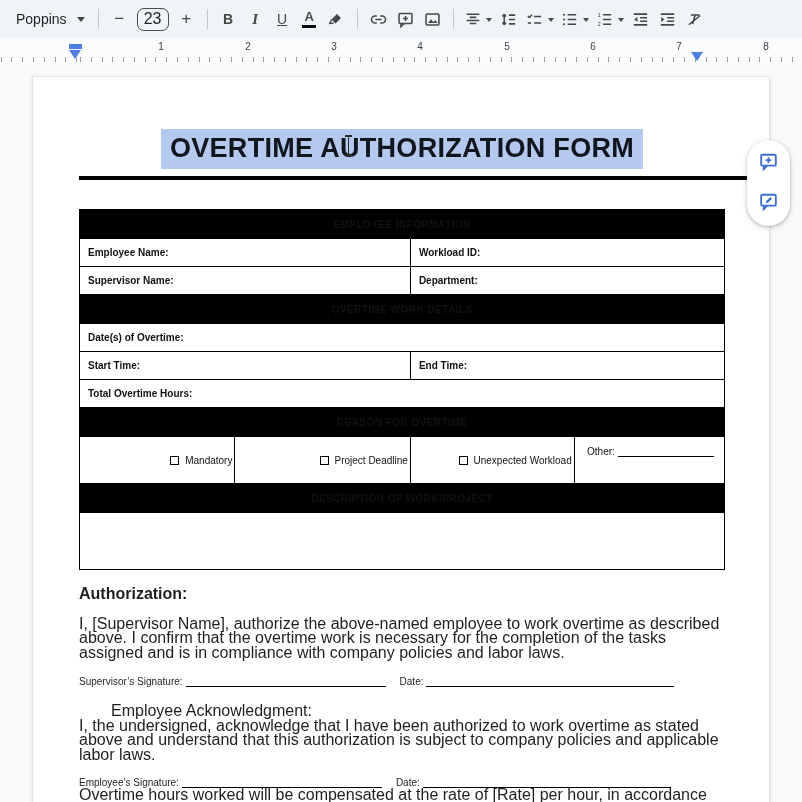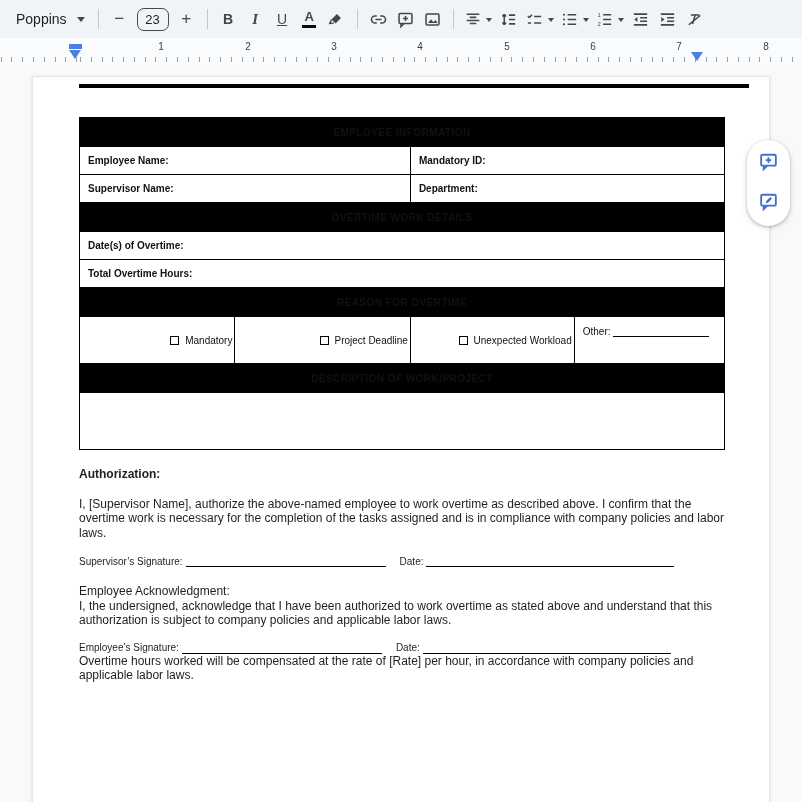--- a/index.html
+++ b/index.html
@@ -6,21 +6,21 @@
   html,body { width:802px; height:802px; overflow:hidden; font-family:"Liberation Sans",sans-serif; background:#f8f9fa; }
 
   
   .toolbar { height:38px; background:#f0f4f9; display:flex; align-items:center; padding:0 10px; }
   .tb-btn { height:26px; min-width:27px; padding:0 3px; border-radius:4px; display:flex; align-items:center; justify-content:center; color:#444746; font-size:14px; cursor:default; }
   .tb-sep { width:1px; height:20px; background:#c4c7c5; margin:0 7px; flex:none; }
   .font-name-btn { display:flex; align-items:center; padding:0 6px; height:26px; border-radius:4px; }
   .font-name { font-size:14px; color:#1f1f1f; }
   .dd-caret { width:0; height:0; border:4px solid transparent; border-top:5px solid #444746; margin-left:10px; margin-top:5px; }
   .dd-caret.sm { border-width:3.5px; border-top-width:4.5px; margin-left:4px; margin-top:4px; }
-  .size-box { width:32px; height:23px; border:1.5px solid #474b4f; border-radius:7px; font-size:13px; color:#1f1f1f; display:flex; align-items:center; justify-content:center; margin:0 4px; }
+  .size-box { width:32px; height:23px; border:1.5px solid #474b4f; border-radius:7px; font-size:16px; color:#1f1f1f; display:flex; align-items:center; justify-content:center; margin:0 4px; }
   .pm { font-size:17px; color:#444746; }
   .b-glyph { font-weight:700; font-size:14px; }
   .i-glyph { font-family:"Liberation Serif",serif; font-style:italic; font-size:15px; font-weight:600; }
   .u-glyph { text-decoration:underline; font-size:14px; }
   .a-wrap { display:flex; flex-direction:column; align-items:center; line-height:1; }
   .a-wrap .a-txt { font-size:13px; font-weight:600; }
   .a-bar { width:14px; height:3.5px; background:#0a0a0a; margin-top:1.5px; }
   .icon18 svg { display:block; }
 
   
@@ -48,34 +48,34 @@
   .ibeam .cap { position:absolute; left:1px; width:7px; height:1.6px; background:#2b2b2b; }
   .ibeam .cap.top { top:0; } .ibeam .cap.bot { bottom:0; }
 
   
   table.form { width:100%; border-collapse:collapse; margin-top:29px; table-layout:fixed; }
   table.form td { border:1.5px solid #000; font-size:10px; color:#111; }
   td.sec { background:#000; color:#fff; text-align:center; font-weight:700; font-size:9.5px; letter-spacing:.45px; padding:9px 0 8px; }
   td.lbl { font-weight:700; padding:8px 8px; }
   td.cb-cell { text-align:right; padding:9px 2px; font-weight:400; }
   .cb { display:inline-block; width:9px; height:9px; border:1.3px solid #000; vertical-align:-1px; margin-right:6px; }
-  td.other-cell { padding:9px 6px 26px 8px; font-weight:400; }
+  td.other-cell { padding:9px 6px 26px 8px; font-weight:400;text-align:center; }
   .fill-line { display:inline-block; width:96px; border-bottom:1.2px solid #000; height:10px; vertical-align:bottom; }
   td.desc-empty { height:57px; }
 
   
-  .para { font-size:12px; line-height:14.5px; color:#1f1f1f; }
+  .para { font-size:16px; line-height:14.5px; color:#1f1f1f; }
   .bold { font-weight:700; }
   .auth-h { margin-top:17px; }
   .auth-b { margin-top:15px; }
   .sig-row { margin-top:15px; display:flex; align-items:center; font-size:10px; color:#1f1f1f; }
   .sig-u { border-bottom:1.1px solid #000; height:12px; margin-left:3px; }
   .sig-u.w1 { width:200px; } .sig-u.w2 { width:248px; }
   .sig-row .date-lbl { margin-left:6px;padding-left:8px; }
-  .ack-h { margin-top:17px; }
+  .ack-h { margin-top:17px;margin-left:32px; }
   .emp-sig { margin-top:14px; }
   .comp-h { margin-top:18px; }
 
   
   .float-pill { position:absolute; right:12px; top:74px; width:43px; padding:9px 0; background:#fff; border-radius:22px; box-shadow:0 1px 3px rgba(60,64,67,.3), 0 2px 6px rgba(60,64,67,.15); display:flex; flex-direction:column; align-items:center; gap:12px; z-index:6; }
   .fab { width:28px; height:28px; display:flex; align-items:center; justify-content:center; border:none; background:none; }
 </style>
 </head>
 <body>
 
@@ -242,47 +242,59 @@
           <path d="M6.4 15v3.4l3.4-3.4"></path>
           <path d="M8.4 12.6l.5-2.1 3.8-3.8 1.6 1.6-3.8 3.8z" fill="#3f6fd1" stroke="none"></path>
         </svg>
       </span>
     </button>
   </div>
 
   <div class="page">
     <div class="page-inner">
 
+      <div class="title-row">
+        <span class="title-sel">OVERTIME AUTHORIZATION FORM</span>
+        <span class="ibeam">
+          <span class="cap top"></span>
+            <span class="stem"></span>
+            <span class="cap bot"></span>
+        </span>
+      </div>
       <div class="title-rule"></div>
 
       <table class="form">
         <colgroup>
             <col style="width:24.1%">
             <col style="width:27.2%">
             <col style="width:25.4%">
             <col style="width:23.3%">
           </colgroup>
         <tbody>
             <tr>
               <td class="sec" colspan="4">EMPLOYEE INFORMATION</td>
             </tr>
         <tr>
           <td class="lbl" colspan="2">Employee Name:</td>
-          <td class="lbl" colspan="2">Mandatory ID:</td>
+          <td class="lbl" colspan="2">Workload ID:</td>
         </tr>
         <tr>
           <td class="lbl" colspan="2">Supervisor Name:</td>
           <td class="lbl" colspan="2">Department:</td>
         </tr>
         <tr>
               <td class="sec" colspan="4">OVERTIME WORK DETAILS</td>
             </tr>
         <tr>
               <td class="lbl" colspan="4">Date(s) of Overtime:</td>
             </tr>
+        <tr>
+          <td class="lbl" colspan="2">Start Time:</td>
+          <td class="lbl" colspan="2">End Time:</td>
+        </tr>
         <tr>
               <td class="lbl" colspan="4">Total Overtime Hours:</td>
             </tr>
         <tr>
               <td class="sec" colspan="4">REASON FOR OVERTIME</td>
             </tr>
         <tr>
           <td class="cb-cell">
             <span class="cb"></span><span>Mandatory</span>
           </td>

